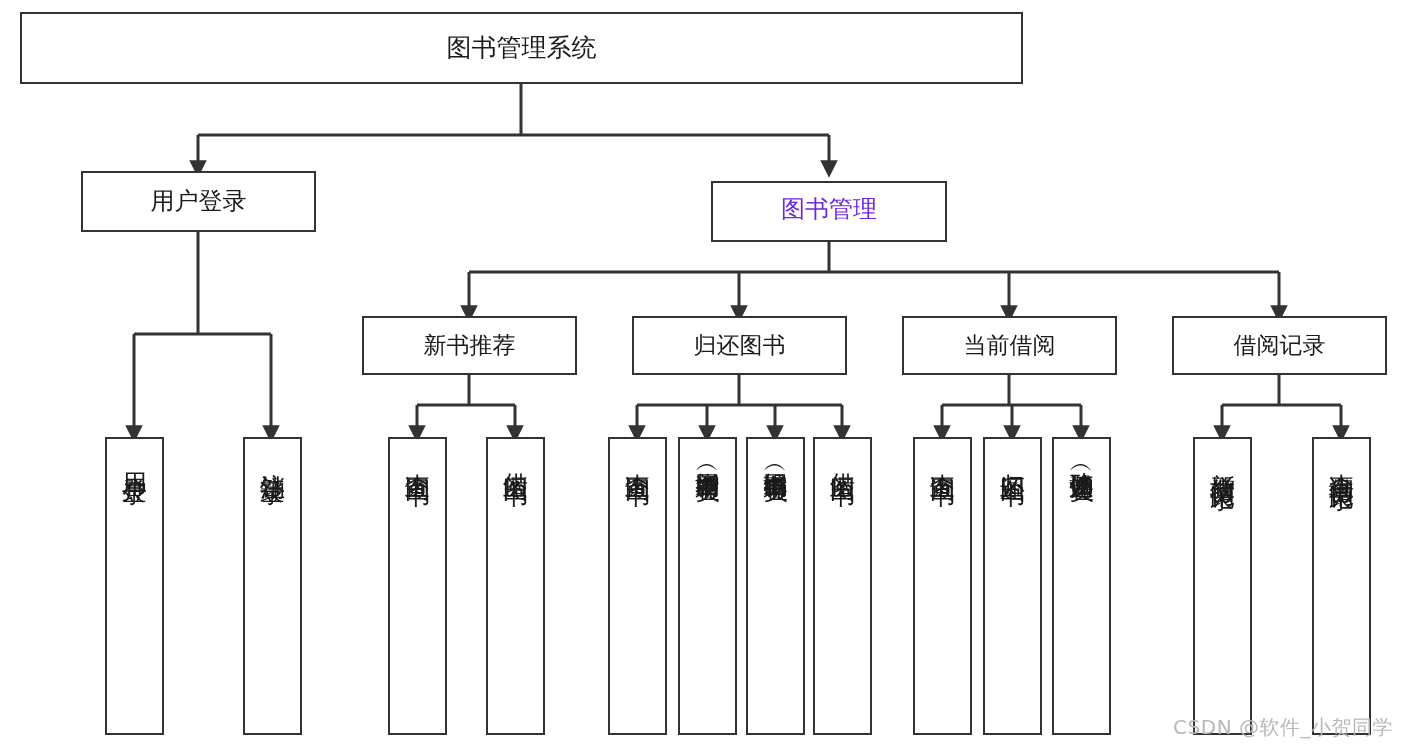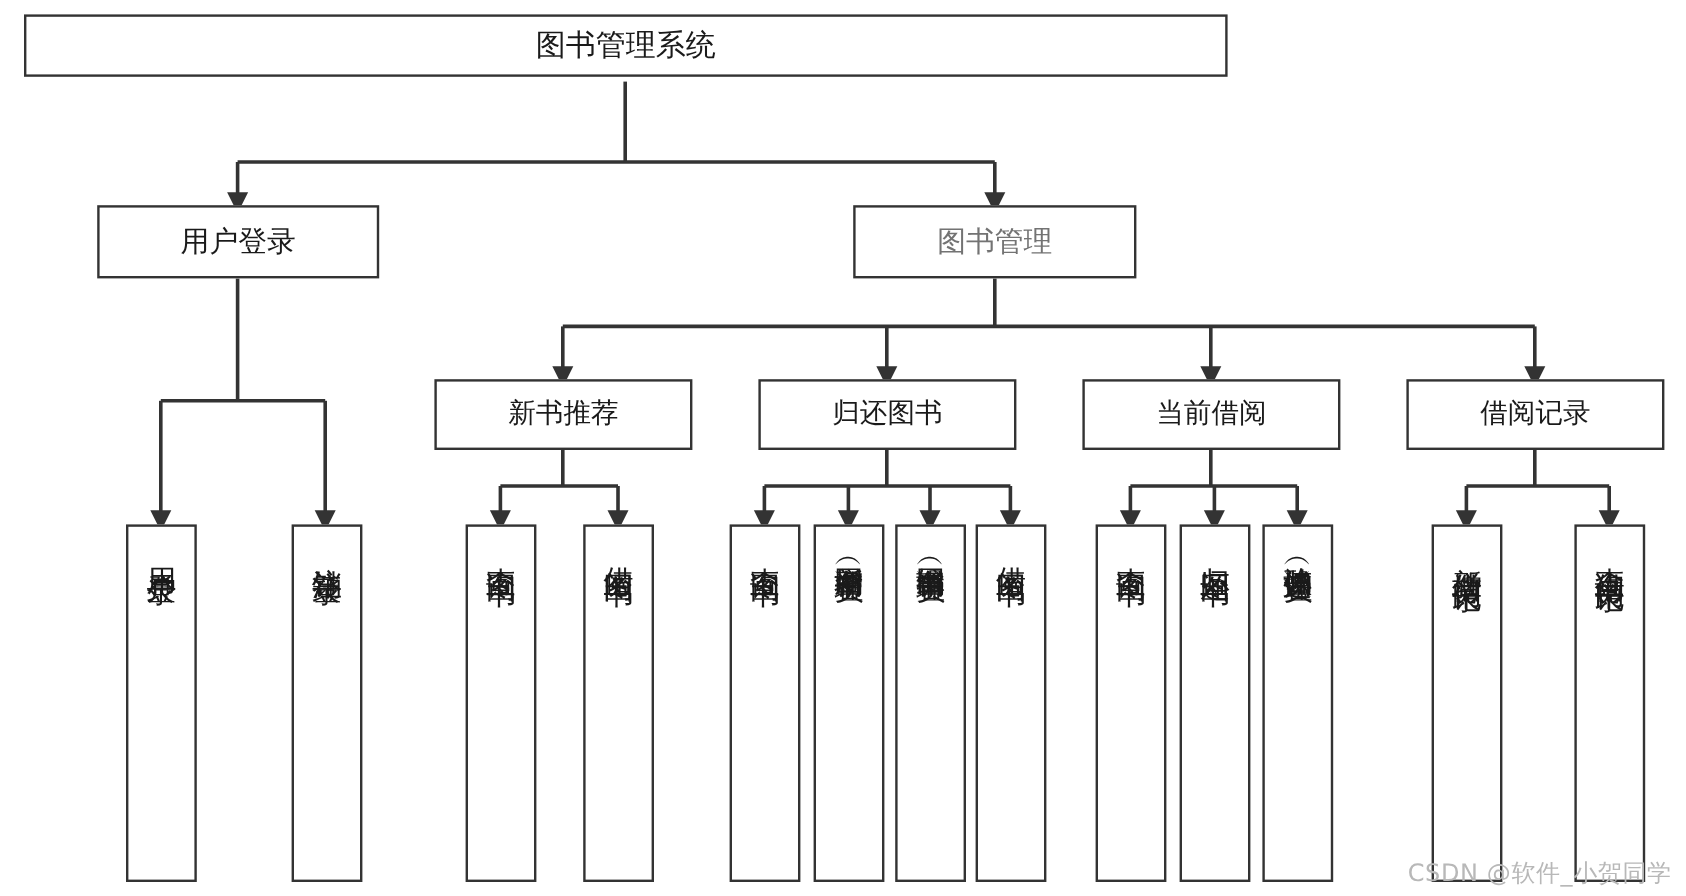--- a/index.html
+++ b/index.html
@@ -131,28 +131,28 @@
       <path d="M 1012 405 L 1012 434" marker-end="url(#arrow)"></path>
       <path d="M 1081 405 L 1081 434" marker-end="url(#arrow)"></path>
 
       <path d="M 1279 375 L 1279 405"></path>
       <path d="M 1222 405 L 1341 405"></path>
       <path d="M 1222 405 L 1222 434" marker-end="url(#arrow)"></path>
       <path d="M 1341 405 L 1341 434" marker-end="url(#arrow)"></path>
     </g>
   </svg>
 
-  <div class="node root horizontal" id="node-root" style="left: 20px; top: 12px; width: 1003px; height: 52px; border-color: rgb(51, 51, 51); background: rgb(255, 255, 255); color: rgb(26, 26, 26);">
+  <div class="node root horizontal" id="node-root" style="left: 20px; top: 12px; width: 1003px; height: 72px; border-color: rgb(51, 51, 51); background: rgb(255, 255, 255); color: rgb(26, 26, 26);">
     <span class="label">图书管理系统</span>
   </div>
 
   <div class="node level2 horizontal" id="node-l2-0" style="left: 81px; top: 171px; width: 235px; height: 61px; border-color: rgb(51, 51, 51); background: rgb(255, 255, 255); color: rgb(26, 26, 26);">
     <span class="label">用户登录</span>
   </div>
-  <div class="node level2 horizontal" id="node-l2-1" style="left: 711px; top: 171px; width: 236px; height: 61px; border-color: rgb(51, 51, 51); background: rgb(255, 255, 255); color: #737373;">
+  <div class="node level2 horizontal" id="node-l2-1" style="left: 711px; top: 181px; width: 236px; height: 61px; border-color: rgb(51, 51, 51); background: rgb(255, 255, 255); color: #6d28d9; font-family: Liberation Mono, monospace;">
     <span class="label">图书管理</span>
   </div>
 
   <div class="node level3 horizontal" id="node-l3-0" style="left: 362px; top: 316px; width: 215px; height: 59px; border-color: rgb(51, 51, 51); background: rgb(255, 255, 255); color: rgb(26, 26, 26);">
     <span class="label">新书推荐</span>
   </div>
   <div class="node level3 horizontal" id="node-l3-1" style="left: 632px; top: 316px; width: 215px; height: 59px; border-color: rgb(51, 51, 51); background: rgb(255, 255, 255); color: rgb(26, 26, 26);">
     <span class="label">归还图书</span>
   </div>
   <div class="node level3 horizontal" id="node-l3-3" style="left: 1172px; top: 316px; width: 215px; height: 59px; border-color: rgb(51, 51, 51); background: rgb(255, 255, 255); color: rgb(26, 26, 26);">

